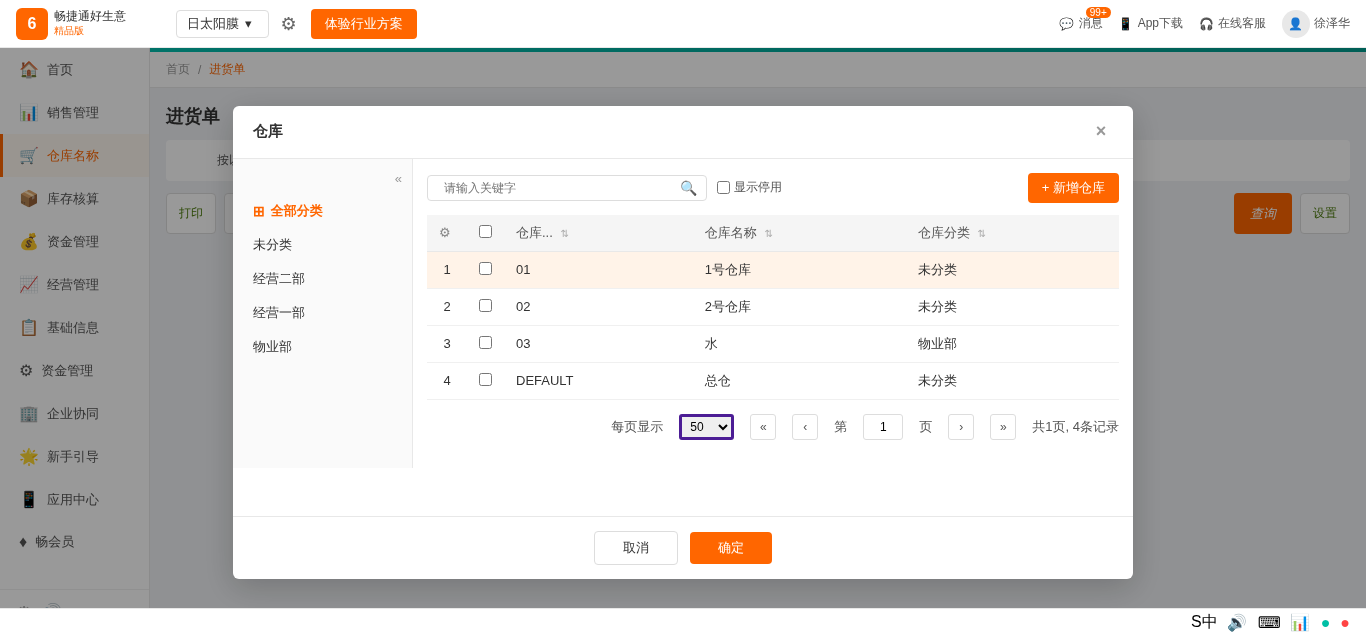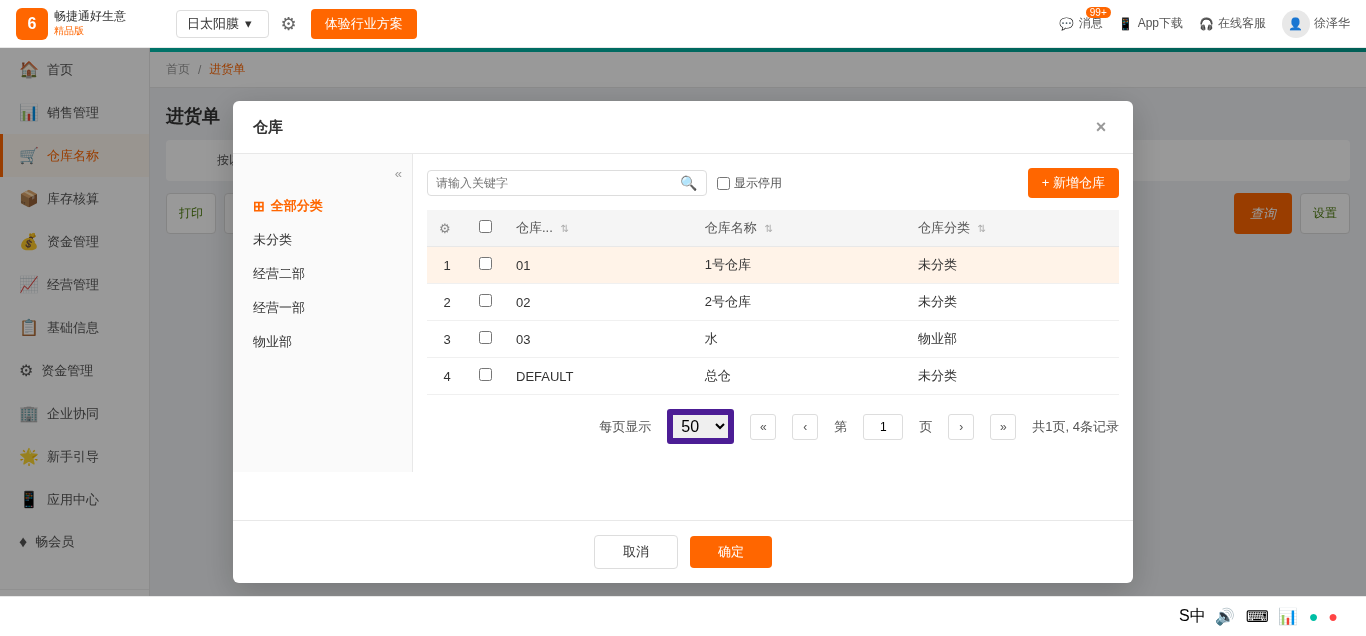--- a/index.html
+++ b/index.html
@@ -161,21 +161,21 @@
     .modal-main { flex: 1; display: flex; flex-direction: column; padding: 14px; overflow: hidden; }
     .modal-toolbar {
       display: flex; align-items: center; gap: 10px; margin-bottom: 12px;
     }
     .search-box {
       display: flex; align-items: center;
       border: 1px solid #ddd; border-radius: 4px;
       padding: 4px 8px; flex: 1; max-width: 280px;
     }
     .search-box input {
-      border: none; outline: none; font-size: 12px; flex: 1; color: #333;
+      border: none; outline: none; font-size: 12px; flex: 1; color: #333; margin-left: 8px;
     }
     .search-icon { color: #999; font-size: 14px; cursor: pointer; }
     .checkbox-label {
       display: flex; align-items: center; gap: 4px; font-size: 12px; color: #555;
       cursor: pointer;
     }
     .new-btn {
       margin-left: auto;
       background: #f60; color: #fff; border: none;
       border-radius: 4px; padding: 6px 14px; cursor: pointer; font-size: 13px;
@@ -206,22 +206,22 @@
       border: 1px solid #ddd; background: #fff; width: 26px; height: 26px;
       display: flex; align-items: center; justify-content: center;
       cursor: pointer; border-radius: 3px; font-size: 12px; color: #555;
     }
     .page-input {
       border: 1px solid #ddd; border-radius: 3px;
       width: 40px; height: 26px; text-align: center;
       font-size: 12px; outline: none;
     }
     .page-select {
-      border: 6px solid #4c1d95; border-radius: 3px;
-      padding: 2px 4px; font-size: 16px; outline: none;
+      border: 3px solid #4c1d95; border-radius: 3px;
+      padding: 2px 4px; font-size: 12px; outline: none;
     }
 
     
     .modal-footer {
       display: flex; align-items: center; justify-content: center;
       gap: 12px; padding: 14px 20px; border-top: 1px solid #e8e8e8; margin-top: 48px;
     }
     .btn-cancel {
       background: #fff; color: #333; border: 1px solid #ddd;
       border-radius: 4px; padding: 7px 28px; cursor: pointer; font-size: 13px;
@@ -231,23 +231,23 @@
       border-radius: 4px; padding: 7px 28px; cursor: pointer; font-size: 13px;
     }
 
     .teal-bar {
       height: 4px; background: linear-gradient(90deg, #00bfae, #009e90);
     }
 
     
     .status-bar {
       position: fixed; bottom: 0; left: 0; right: 0;
-      height: 40px; background: #fff; border-top: 1px solid #e8e8e8;
+      height: 28px; background: #fff; border-top: 1px solid #e8e8e8;
       display: flex; align-items: center; justify-content: flex-end;
-      padding: 0 28px; gap: 10px; font-size: 12px; z-index: 200;
+      padding: 0 16px; gap: 10px; font-size: 12px; z-index: 200;
     }
     .status-icon { font-size: 16px; cursor: pointer; }
   </style>
 </head>
 <body>
 
 <div class="top-header">
   <div class="logo-area">
     <div class="logo-icon">
       <span>6</span>

